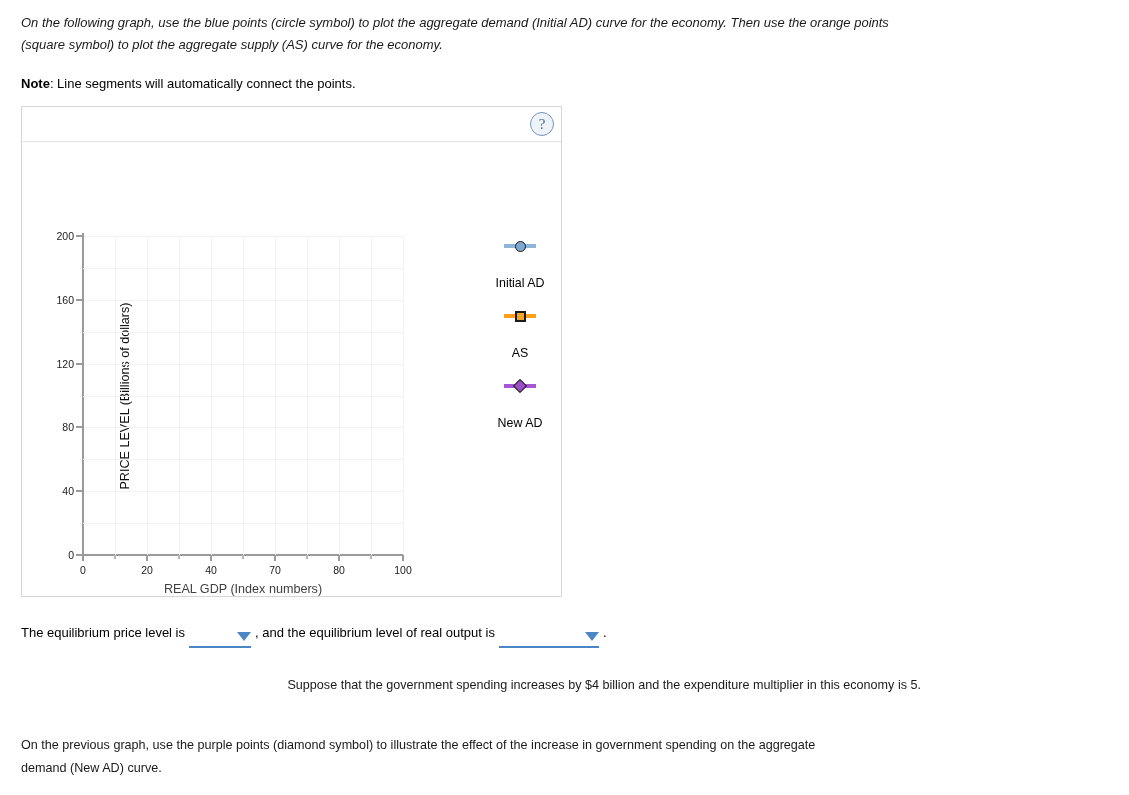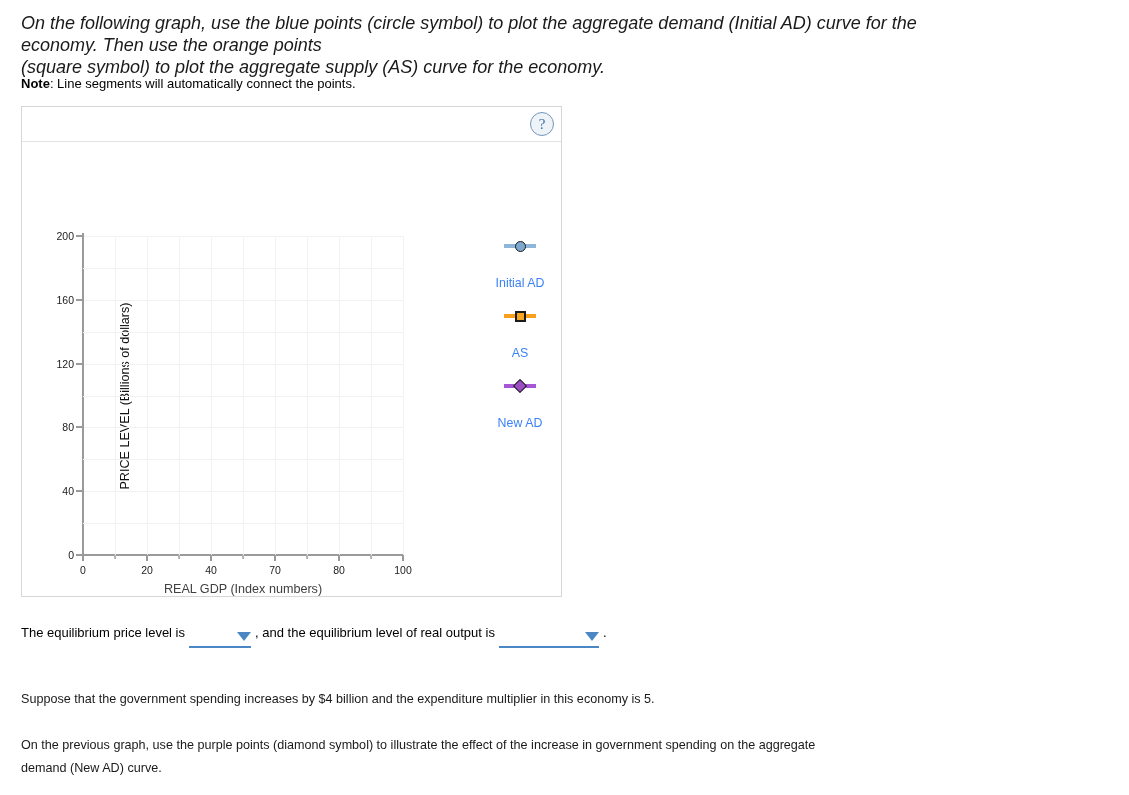--- a/index.html
+++ b/index.html
@@ -19,21 +19,21 @@
 
   
   .prompt-block {
     position: absolute;
     left: 21px;
     top: 12px;
     width: 920px;
   }
   .prompt-line {
     font-style: italic;
-    font-size: 18px;
+    font-size: 13px;
     line-height: 22px;
     color: #1a1a1a;
   }
   .note-block {
     position: absolute;
     left: 21px;
     top: 75px;
     font-size: 13px;
     line-height: 18px;
   }
@@ -207,21 +207,21 @@
   }
   .sym-diamond {
     width: 10px; height: 10px;
     border: 1.6px solid #1b1b1b;
     transform: rotate(45deg);
     box-sizing: border-box;
   }
   .legend-label {
     text-align: center;
     font-size: 12.4px;
-    color: #3b82f6;
+    color: #000000;
     margin-top: 20px;
   }
 
   
   .answer-row {
     position: absolute;
     left: 21px;
     top: 625px;
     font-size: 13px;
     display: flex;
@@ -256,21 +256,21 @@
 
   
   .para {
     position: absolute;
     left: 21px;
     font-size: 12.6px;
     line-height: 23px;
     color: #1a1a1a;
   }
   .para.italic { }
-  .p-suppose { top: 688px; width: 900px; }
+  .p-suppose { top: 674px; width: 900px; text-align: right; }
   .p-purple  { top: 734px; width: 880px; }
 </style>
 </head>
 <body>
 
 <div class="prompt-block">
   <div class="prompt-line">On the following graph, use the blue points (circle symbol) to plot the aggregate demand (Initial AD) curve for the economy. Then use the orange points</div>
   <div class="prompt-line">(square symbol) to plot the aggregate supply (AS) curve for the economy.</div>
 </div>
 

